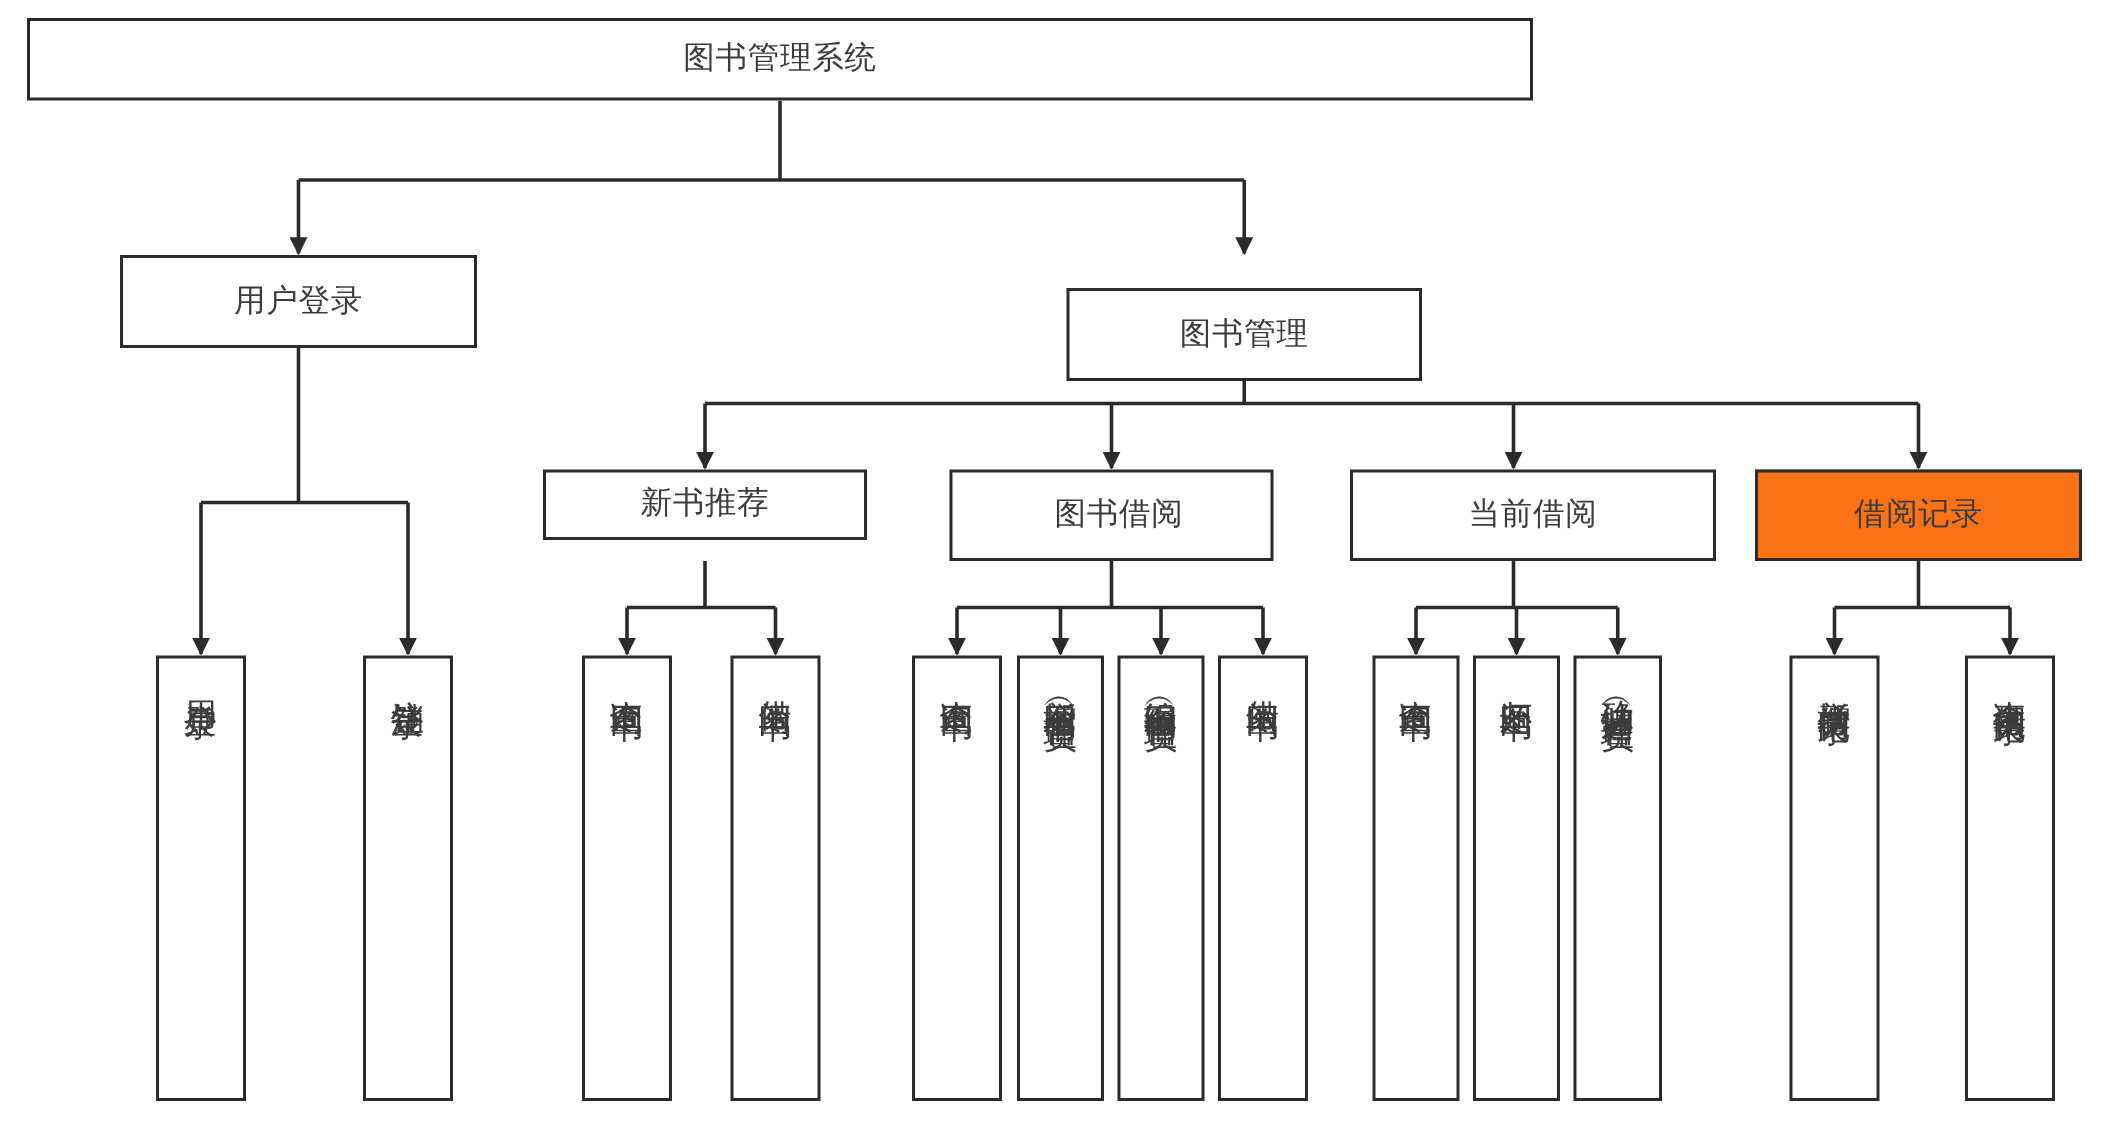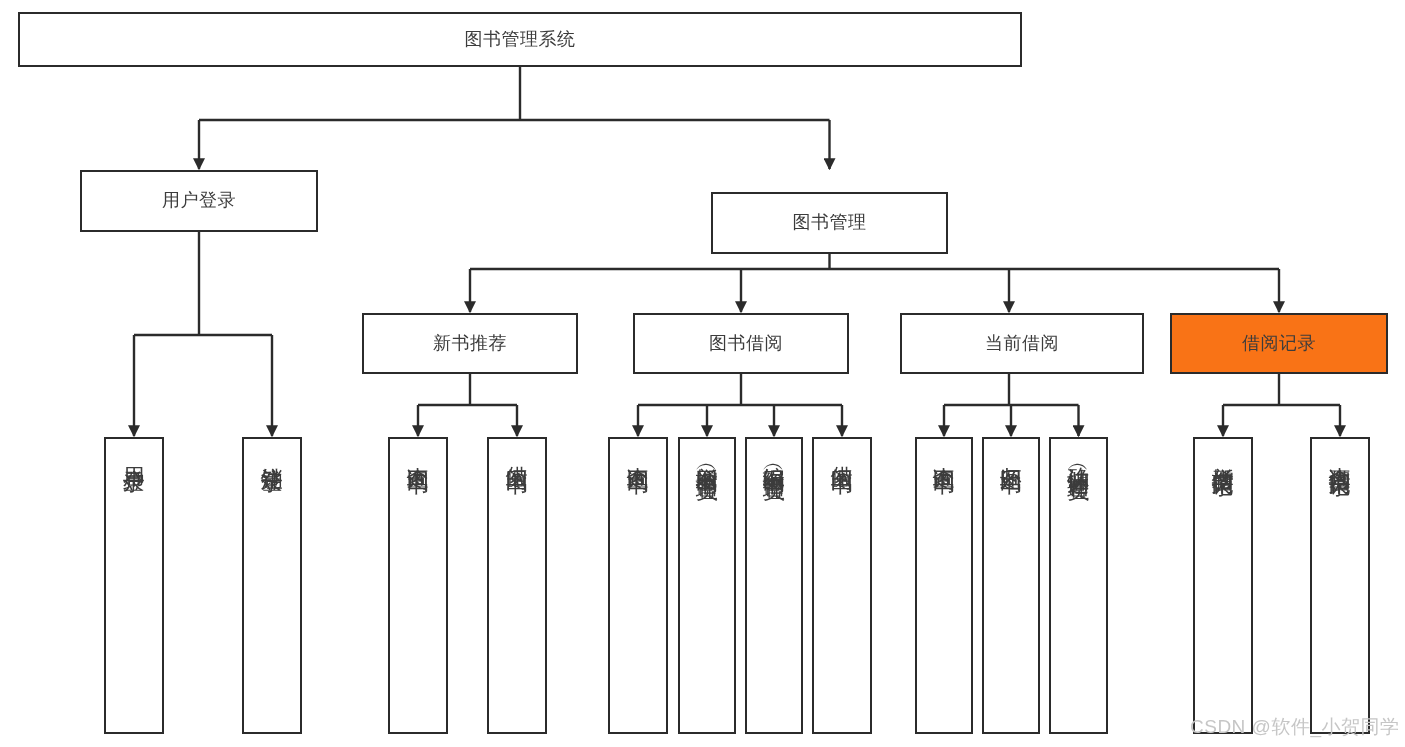--- a/index.html
+++ b/index.html
@@ -29,21 +29,21 @@
     box-sizing: border-box;
     background: #ffffff;
     border: 2px solid #2b2b2b;
     display: flex;
     align-items: center;
     justify-content: center;
     overflow: hidden;
   }
   .node-label {
     color: #3c3c3c;
-    font-size: 18px;
+    font-size: 21px;
     line-height: 1.06;
     letter-spacing: 0.5px;
     white-space: nowrap;
   }
   .node.vertical {
     align-items: flex-start;
     padding-top: 10px;
   }
   .node.vertical .node-label {
     writing-mode: vertical-rl;
@@ -111,21 +111,21 @@
   <div id="node-layer">
       <div class="node" style="left: 18px; top: 12px; width: 1004px; height: 55px; border-color: rgb(43, 43, 43); background: rgb(255, 255, 255);">
         <span class="node-label" style="color: rgb(60, 60, 60);">图书管理系统</span>
       </div>
       <div class="node" style="left: 80px; top: 170px; width: 238px; height: 62px; border-color: rgb(43, 43, 43); background: rgb(255, 255, 255);">
         <span class="node-label" style="color: rgb(60, 60, 60);">用户登录</span>
       </div>
       <div class="node" style="left: 711px; top: 170px; width: 237px; height: 62px; border-color: rgb(43, 43, 43); background: rgb(255, 255, 255); margin-top: 22px;">
         <span class="node-label" style="color: rgb(60, 60, 60);">图书管理</span>
       </div>
-      <div class="node" style="left: 362px; top: 313px; width: 216px; height: 61px; border-color: rgb(43, 43, 43); background: rgb(255, 255, 255);">
+      <div class="node" style="left: 362px; top: 313px; width: 216px; height: 47px; border-color: rgb(43, 43, 43); background: rgb(255, 255, 255);">
         <span class="node-label" style="color: rgb(60, 60, 60);">新书推荐</span>
       </div>
       <div class="node" style="left: 633px; top: 313px; width: 216px; height: 61px; border-color: rgb(43, 43, 43); background: rgb(255, 255, 255); padding-left: 10px;">
         <span class="node-label" style="color: rgb(60, 60, 60);">图书借阅</span>
       </div>
       <div class="node" style="left: 900px; top: 313px; width: 244px; height: 61px; border-color: rgb(43, 43, 43); background: rgb(255, 255, 255);">
         <span class="node-label" style="color: rgb(60, 60, 60);">当前借阅</span>
       </div>
       <div class="node" style="left: 1170px; top: 313px; width: 218px; height: 61px; border-color: rgb(43, 43, 43); background: #f97316;">
         <span class="node-label" style="color: rgb(60, 60, 60);">借阅记录</span>
@@ -164,14 +164,13 @@
         <span class="node-label" style="color: rgb(60, 60, 60);">确认归还（管理员）</span>
       </div>
       <div class="node vertical" style="left: 1193px; top: 437px; width: 60px; height: 297px; border-color: rgb(43, 43, 43); background: rgb(255, 255, 255);">
         <span class="node-label" style="color: rgb(60, 60, 60);">新增借阅记录</span>
       </div>
       <div class="node vertical" style="left: 1310px; top: 437px; width: 60px; height: 297px; border-color: rgb(43, 43, 43); background: rgb(255, 255, 255);">
         <span class="node-label" style="color: rgb(60, 60, 60);">查询借阅记录</span>
       </div>
     </div>
 
-  <div class="watermark" style="left: 1190px; top: 714px; color: rgb(198, 198, 198);">CSDN @软件_小贺同学</div>
 </div>
 
 </body></html>

